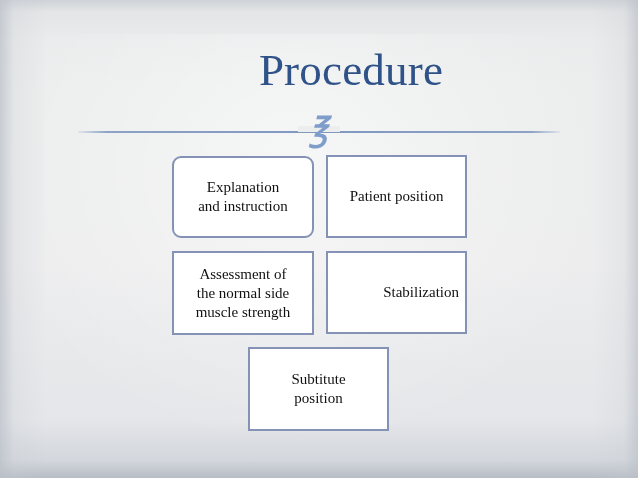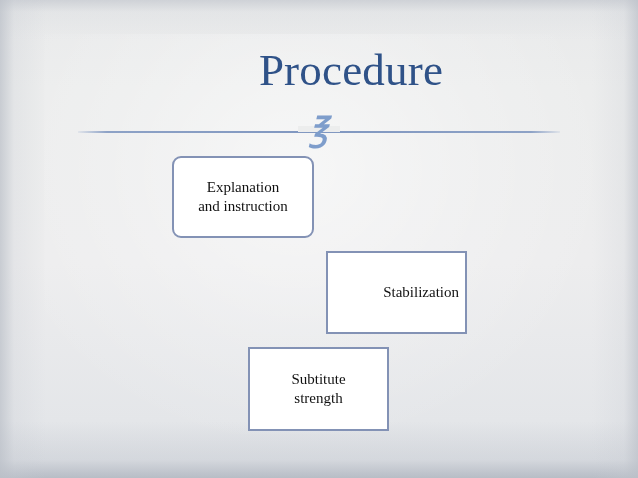--- a/index.html
+++ b/index.html
@@ -155,28 +155,40 @@
     </div>
   </div>
 
   <div class="box" id="box-explanation">
     <span class="box-text">
       <span>Explanation</span><br>
       <span>and instruction</span>
     </span>
   </div>
 
+  <div class="box" id="box-patient">
+    <span class="box-text">
+      <span>Patient position</span>
+    </span>
+  </div>
 
+  <div class="box" id="box-assessment">
+    <span class="box-text">
+      <span>Assessment of</span><br>
+      <span>the normal side</span><br>
+      <span>muscle strength</span>
+    </span>
+  </div>
 
   <div class="box" id="box-stabilization">
     <span class="box-text">
       <span>Stabilization</span>
     </span>
   </div>
 
   <div class="box" id="box-substitute">
     <span class="box-text">
       <span>Subtitute</span><br>
-      <span>strength</span>
+      <span>position</span>
     </span>
   </div>
 
 </div>
 
 </body></html>

